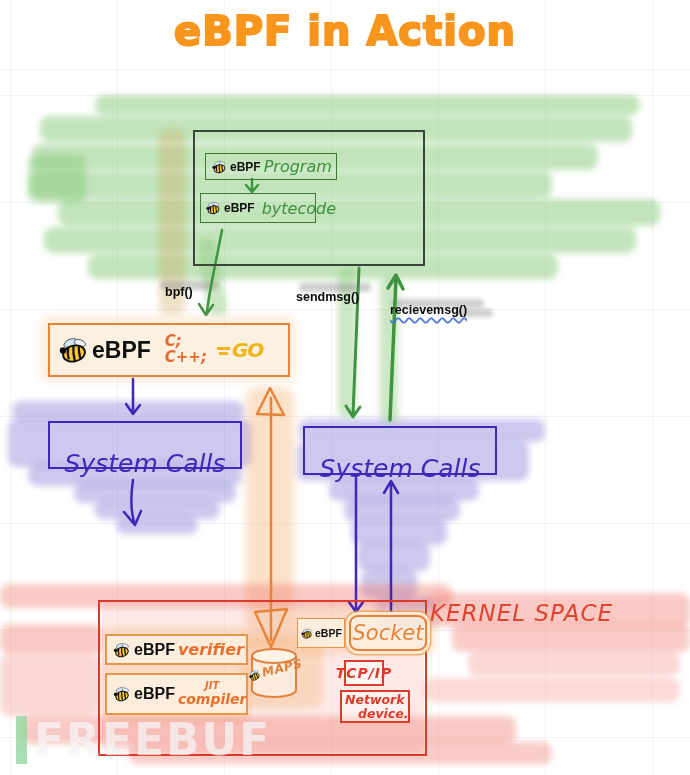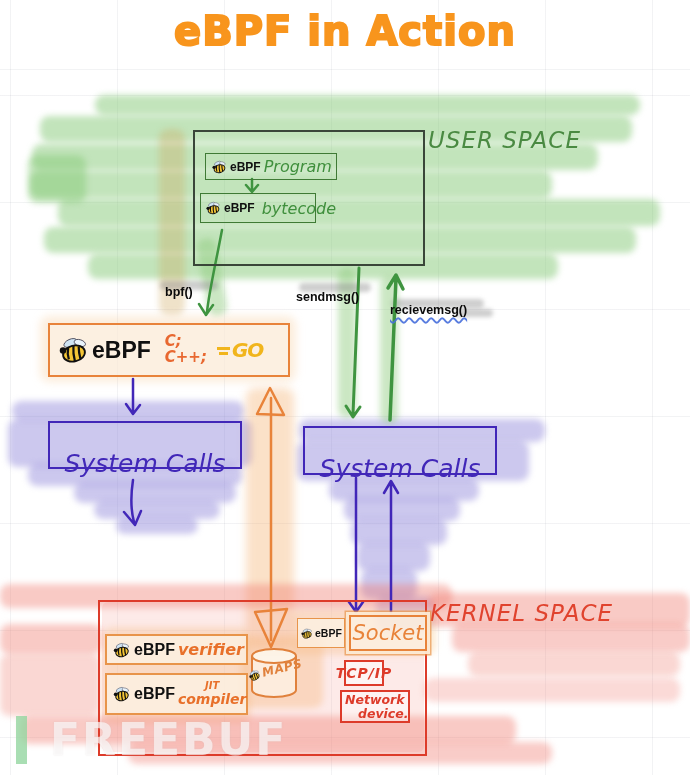--- a/index.html
+++ b/index.html
@@ -25,21 +25,21 @@
     font-family:"DejaVu Sans",sans-serif;font-weight:800;font-size:40px;letter-spacing:1px;
     color:#F8951D;-webkit-text-stroke:2px #F8951D;}
   .gbox{border:1.5px solid #3f7a35;display:flex;align-items:center;background:transparent;}
   .pbox{border:2.5px solid #4127b8;display:flex;align-items:center;justify-content:center;}
   .obox{border:2px solid #E8944A;background:rgba(253,242,228,.78);display:flex;align-items:center;}
   .syscall-label{font-size:25px;color:#4127b8;margin-top:36px;}
   .tinylabel{font-size:12.5px;font-weight:bold;color:#0a0a0a;z-index:3;position:absolute;}
   .go-dash{display:inline-block;width:13px;height:9px;margin-right:2px;
     background:linear-gradient(#F1B51C,#F1B51C) 0 1px/13px 3px no-repeat,
                linear-gradient(#F1B51C,#F1B51C) 2px 6px/9px 3px no-repeat;}
-  #watermark{position:absolute;left:16px;top:714px;z-index:4;display:flex;align-items:center;gap:23px;}
+  #watermark{position:absolute;left:16px;top:714px;z-index:4;display:flex;align-items:center;gap:7px;}
   #watermark .bar{width:11px;height:48px;background:rgba(148,214,160,.8);}
   #watermark .wm-text{font-family:"DejaVu Sans",sans-serif;font-weight:800;font-size:44px;
     letter-spacing:2px;color:rgba(255,255,255,.62);text-shadow:0 0 2px rgba(200,190,190,.35);}
 </style>
 </head>
 <body>
 
 <div id="canvas">
 
   <div class="hl" style="left:95px;top:95px;width:545px;height:20px;background:rgba(128,199,112,.48)"></div>
@@ -119,21 +119,20 @@
       <path d="M133,379 L133,411 M126,404 L133,414 L140,405"></path>
       <path d="M133,480 C130,500 131,511 134,522 M124,512 L135,525 L141,511"></path>
       <path d="M356,478 L356,608 M349,602 L356,612 L363,602"></path>
       <path d="M391,612 L391,483 M384,493 L391,481 L398,493"></path>
     </g>
   </svg>
 
   <h1 id="title">eBPF in Action</h1>
 
   <div class="node" style="left:193px;top:130px;width:232px;height:136px;border:2px solid #3a4639;"></div>
-  <div class="node hand" style="left:428px;top:127px;font-size:23px;color:#4a8a42;letter-spacing:1px;">USER SPACE</div>
 
   <div class="node gbox" style="left:205px;top:153px;width:132px;height:27px;padding:0 6px;gap:3px;">
     <span class="bee-slot bee-sm"><svg viewBox="0 0 26 24" width="100%" height="100%">
           <ellipse cx="10" cy="6" rx="6" ry="3.2" fill="#cfe4f4" stroke="#445" stroke-width="0.7" transform="rotate(-24 10 6)"></ellipse>
           <ellipse cx="18" cy="6" rx="5" ry="2.8" fill="#e9f3fb" stroke="#445" stroke-width="0.7" transform="rotate(18 18 6)"></ellipse>
           <ellipse cx="13" cy="15" rx="9.5" ry="6.8" fill="#f5c636" stroke="#101010" stroke-width="1.6" transform="rotate(-14 13 15)"></ellipse>
           <path d="M8 10 Q7 15 8.6 20 M12.5 8.6 Q12 15 13.8 21.6 M17 9 Q17 14 18.6 20" stroke="#101010" stroke-width="1.9" fill="none"></path>
           <circle cx="3.6" cy="12.5" r="2.8" fill="#101010"></circle>
         </svg></span>
     <span class="logo" style="font-size:12px;">eBPF</span>
@@ -228,21 +227,21 @@
     <span class="bee-slot bee-xs"><svg viewBox="0 0 26 24" width="100%" height="100%">
           <ellipse cx="10" cy="6" rx="6" ry="3.2" fill="#cfe4f4" stroke="#445" stroke-width="0.7" transform="rotate(-24 10 6)"></ellipse>
           <ellipse cx="18" cy="6" rx="5" ry="2.8" fill="#e9f3fb" stroke="#445" stroke-width="0.7" transform="rotate(18 18 6)"></ellipse>
           <ellipse cx="13" cy="15" rx="9.5" ry="6.8" fill="#f5c636" stroke="#101010" stroke-width="1.6" transform="rotate(-14 13 15)"></ellipse>
           <path d="M8 10 Q7 15 8.6 20 M12.5 8.6 Q12 15 13.8 21.6 M17 9 Q17 14 18.6 20" stroke="#101010" stroke-width="1.9" fill="none"></path>
           <circle cx="3.6" cy="12.5" r="2.8" fill="#101010"></circle>
         </svg></span>
     <span class="logo" style="font-size:10.5px;">eBPF</span>
   </div>
   <div class="node obox" style="left:349px;top:615px;width:78px;height:36px;justify-content:center;border-color:#E8833A;
-              box-shadow:0 0 0 3px rgba(253,238,220,.9),0 0 0 4.5px rgba(232,148,74,.7);">
+              box-shadow:0 0 0 3px rgba(253,238,220,.9),0 0 0 4.5px rgba(232,148,74,.7);border-radius:9px;">
     <span class="hand" style="font-size:21px;color:#E8833A;">Socket</span>
   </div>
 
   <div class="node" style="left:344px;top:660px;width:40px;height:26px;border:2px solid #DD3B2A;background:rgba(255,255,255,.5);display:flex;align-items:center;justify-content:center;">
     <span class="hand" style="font-size:14px;font-weight:bold;color:#DD3B2A;letter-spacing:1px;">TCP/IP</span>
   </div>
 
   <div class="node" style="left:340px;top:690px;width:70px;height:33px;border:2px solid #DD3B2A;background:rgba(255,255,255,.4);display:flex;flex-direction:column;justify-content:center;line-height:1.05;">
     <span class="hand" style="font-size:12.5px;font-weight:bold;color:#DD3B2A;padding-left:3px;">Network</span>
     <span class="hand" style="font-size:12.5px;font-weight:bold;color:#DD3B2A;padding-left:16px;">device.</span>

